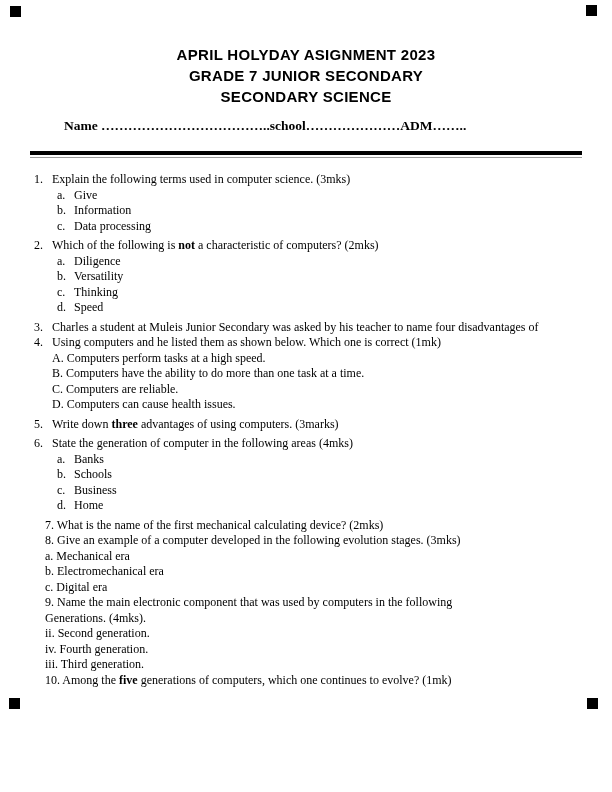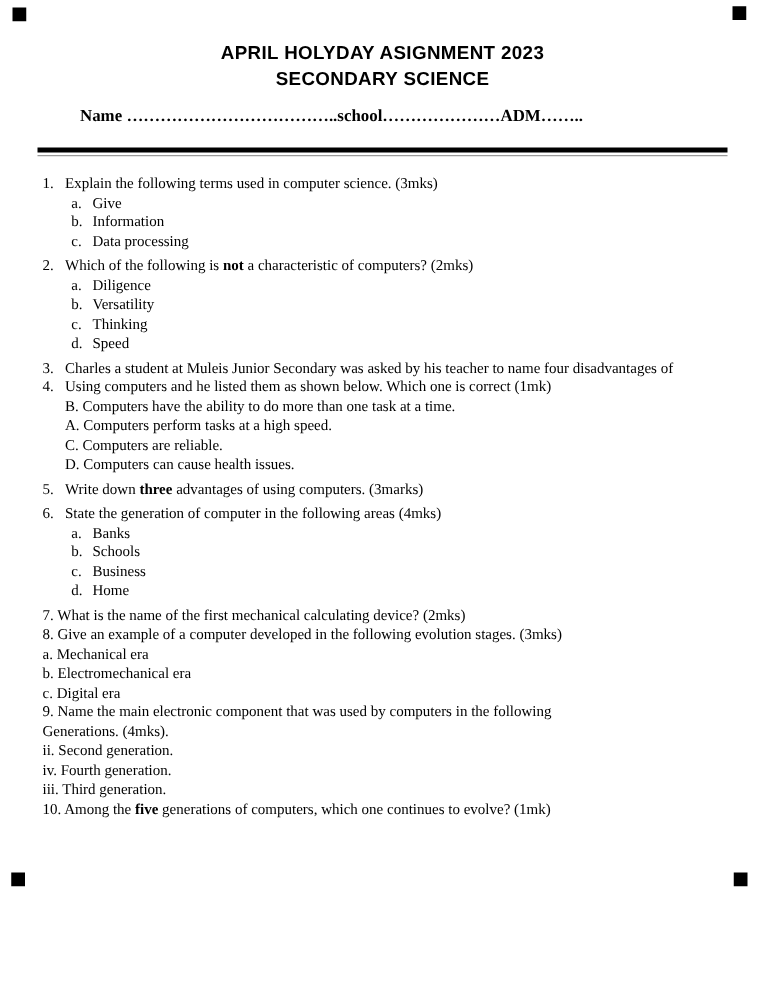--- a/index.html
+++ b/index.html
@@ -12,21 +12,21 @@
     font-family: "Liberation Serif", serif;
     color: #000;
   }
   .corner { position: absolute; width: 11px; height: 11px; background: #000; }
   .tl { left: 10px; top: 6px; }
   .tr { left: 586px; top: 5px; }
   .bl { left: 9px;  top: 698px; }
   .br { left: 587px; top: 698px; }
 
   .titles {
-    margin-top: 32px;
+    margin-top: 44px;
     text-align: center;
     font-family: "Liberation Sans", sans-serif;
     font-weight: bold;
     font-size: 15px;
     line-height: 21px;
     letter-spacing: 0.3px;
   }
   .name-line {
     margin: 10px 30px 16px 64px;
     font-weight: bold;
@@ -43,35 +43,36 @@
     line-height: 15.5px;
   }
   .line { display: flex; }
   .line .num { flex: 0 0 18px; }
   .line .txt { flex: 1 1 auto; }
   .line .txt b { font-weight: bold; }
   .q { padding-left: 34px; }
   .s { padding-left: 57px; }
   .s .num { flex: 0 0 17px; }
   .o { padding-left: 52px; }
-  .f { padding-left: 34px; }
+  .f { padding-left: 45px; }
   .gap { margin-top: 4px; }
 </style>
 </head>
 <body>
 
 <div class="page">
 
   <div class="corner tl"></div>
   <div class="corner tr"></div>
   <div class="corner bl"></div>
   <div class="corner br"></div>
 
   <div class="titles">
     <div>APRIL HOLYDAY ASIGNMENT 2023</div>
+    <div>GRADE 7 JUNIOR SECONDARY</div>
     <div>SECONDARY SCIENCE</div>
   </div>
 
   <div class="name-line">Name ………………………………..school…………………ADM……..</div>
 
   <div class="rule">
     <div class="bar"></div>
     <div class="thin"></div>
   </div>
 
@@ -117,24 +118,24 @@
 
     <div class="line q gap">
       <span class="num">3.</span>
       <span class="txt">Charles a student at Muleis Junior Secondary  was asked by his teacher to name four disadvantages of</span>
     </div>
     <div class="line q">
       <span class="num">4.</span>
       <span class="txt">Using computers and he listed them as shown below. Which one is correct (1mk)</span>
     </div>
     <div class="line o">
+      <span class="txt">A. Computers perform tasks at a high speed.</span>
+    </div>
+    <div class="line o">
       <span class="txt">B. Computers have the ability to do more than one task at a time.</span>
-    </div>
-    <div class="line o">
-      <span class="txt">A. Computers perform tasks at a high speed.</span>
     </div>
     <div class="line o">
       <span class="txt">C. Computers are reliable.</span>
     </div>
     <div class="line o">
       <span class="txt">D. Computers can cause health issues.</span>
     </div>
 
     <div class="line q gap">
       <span class="num">5.</span>

